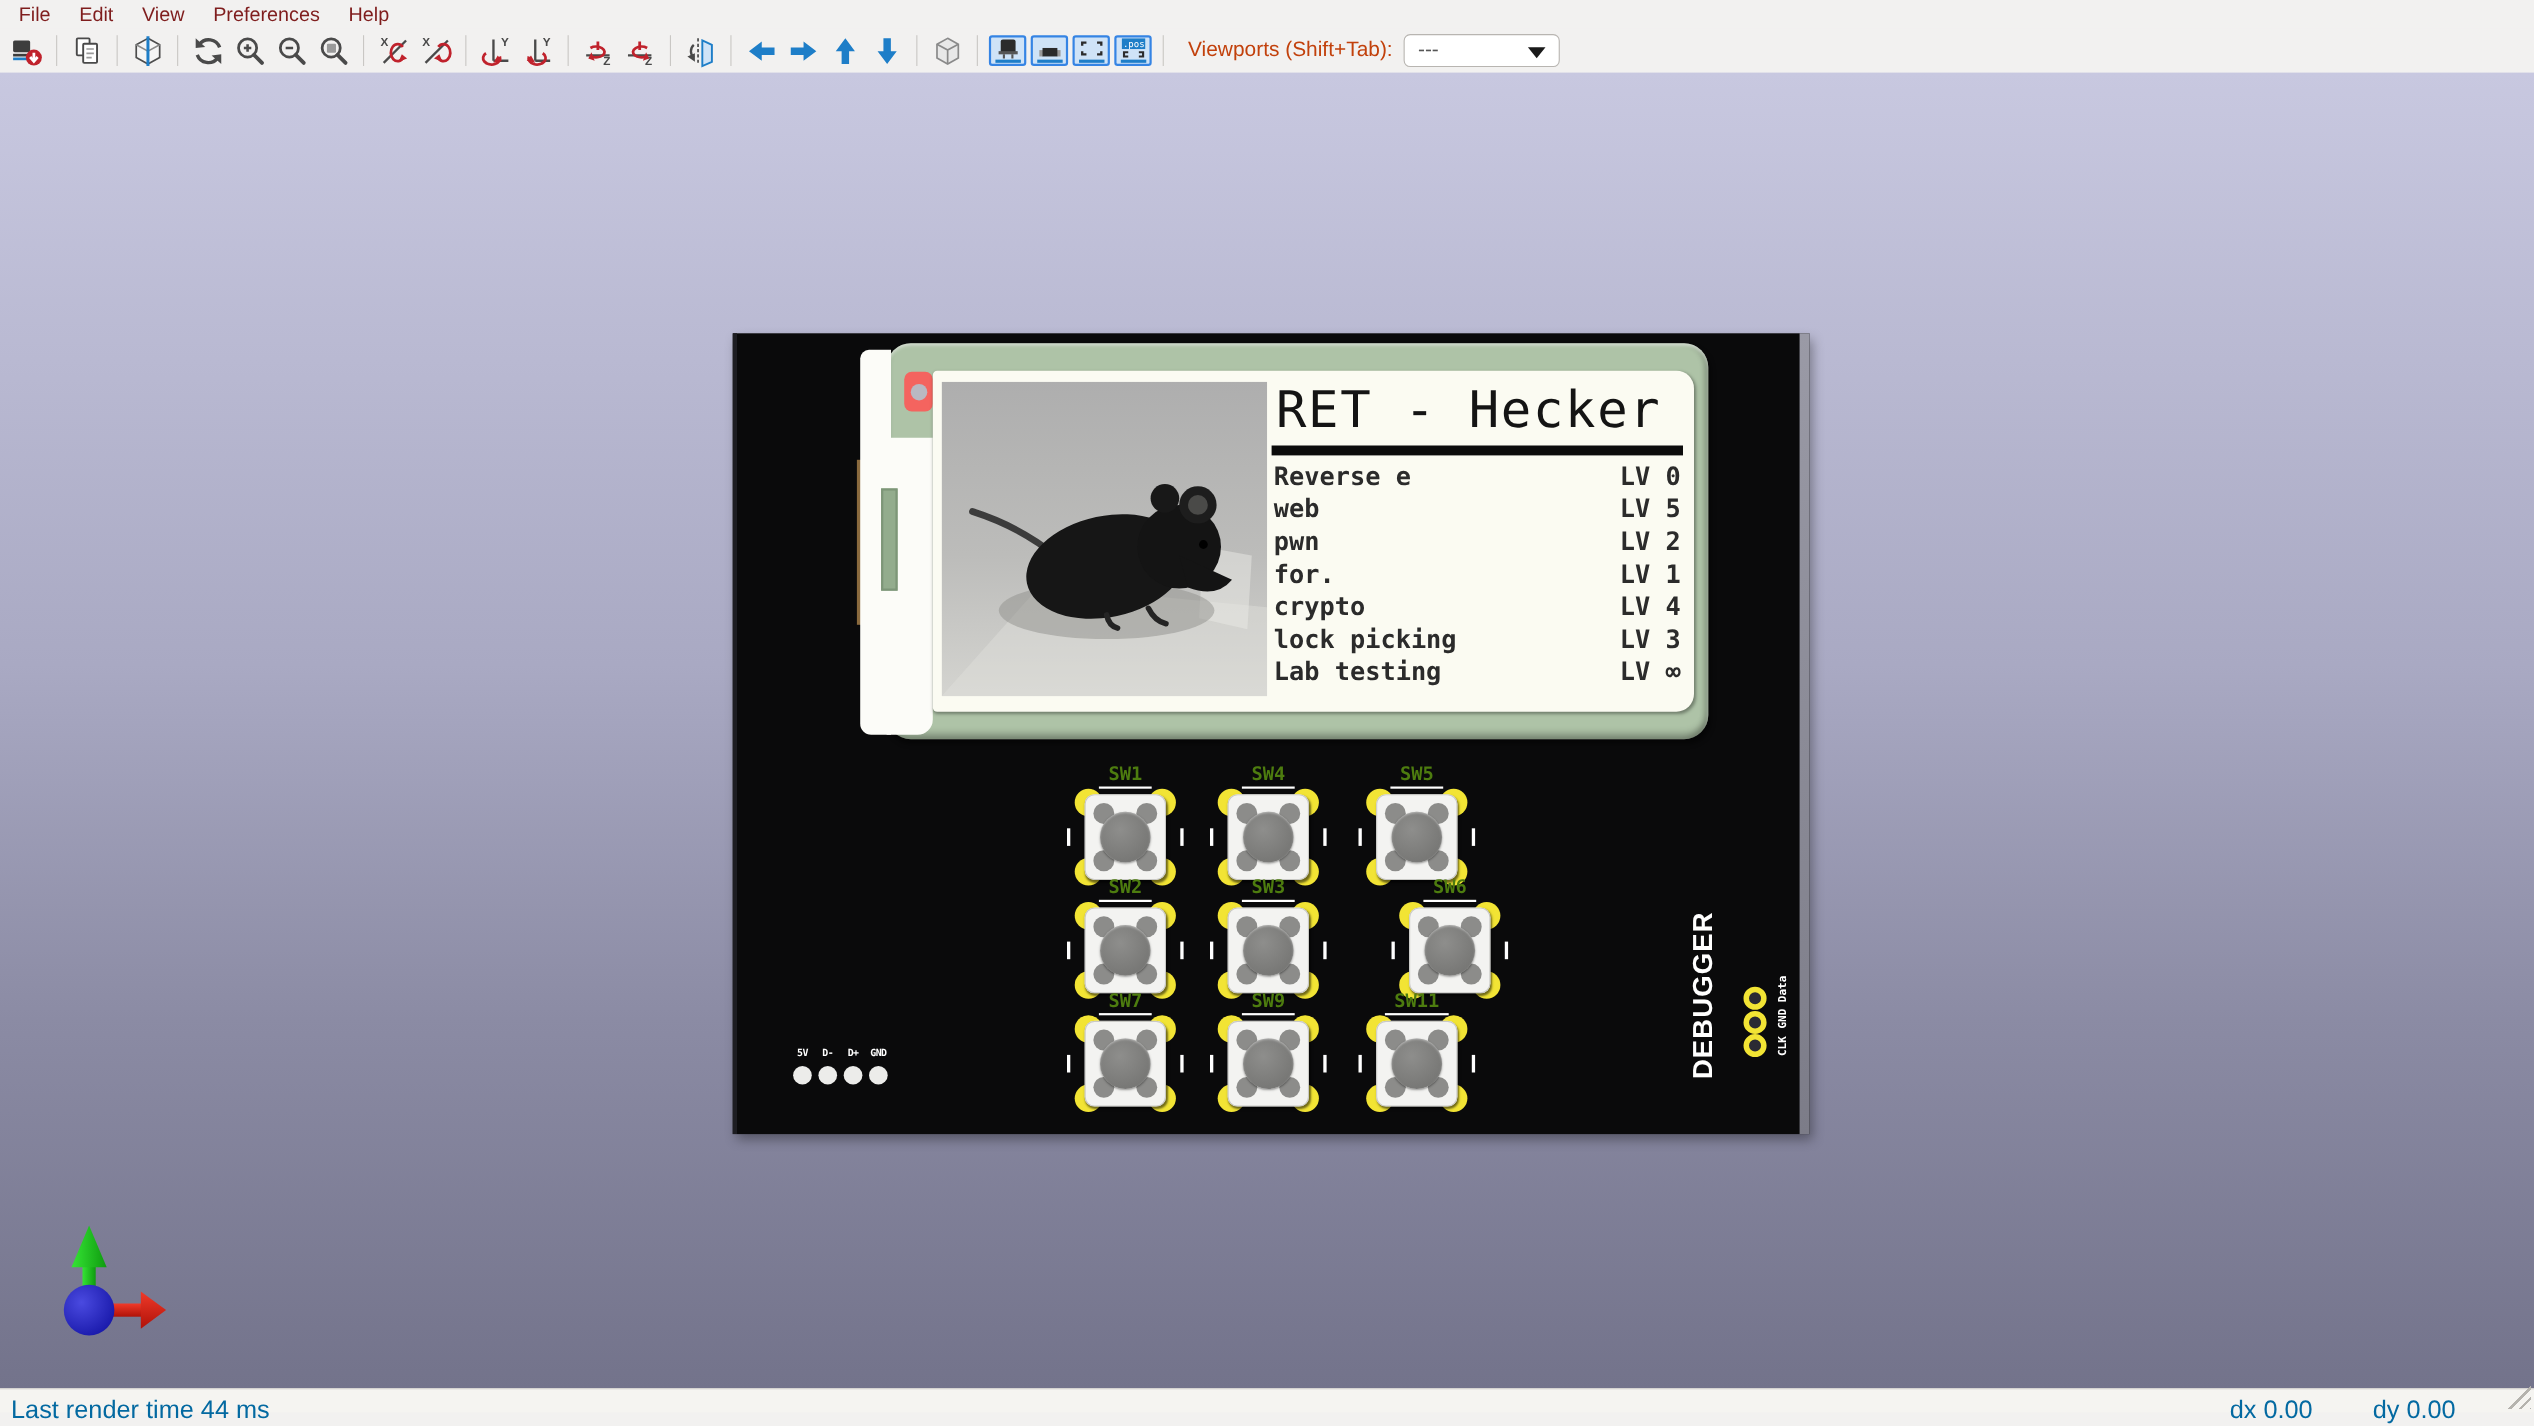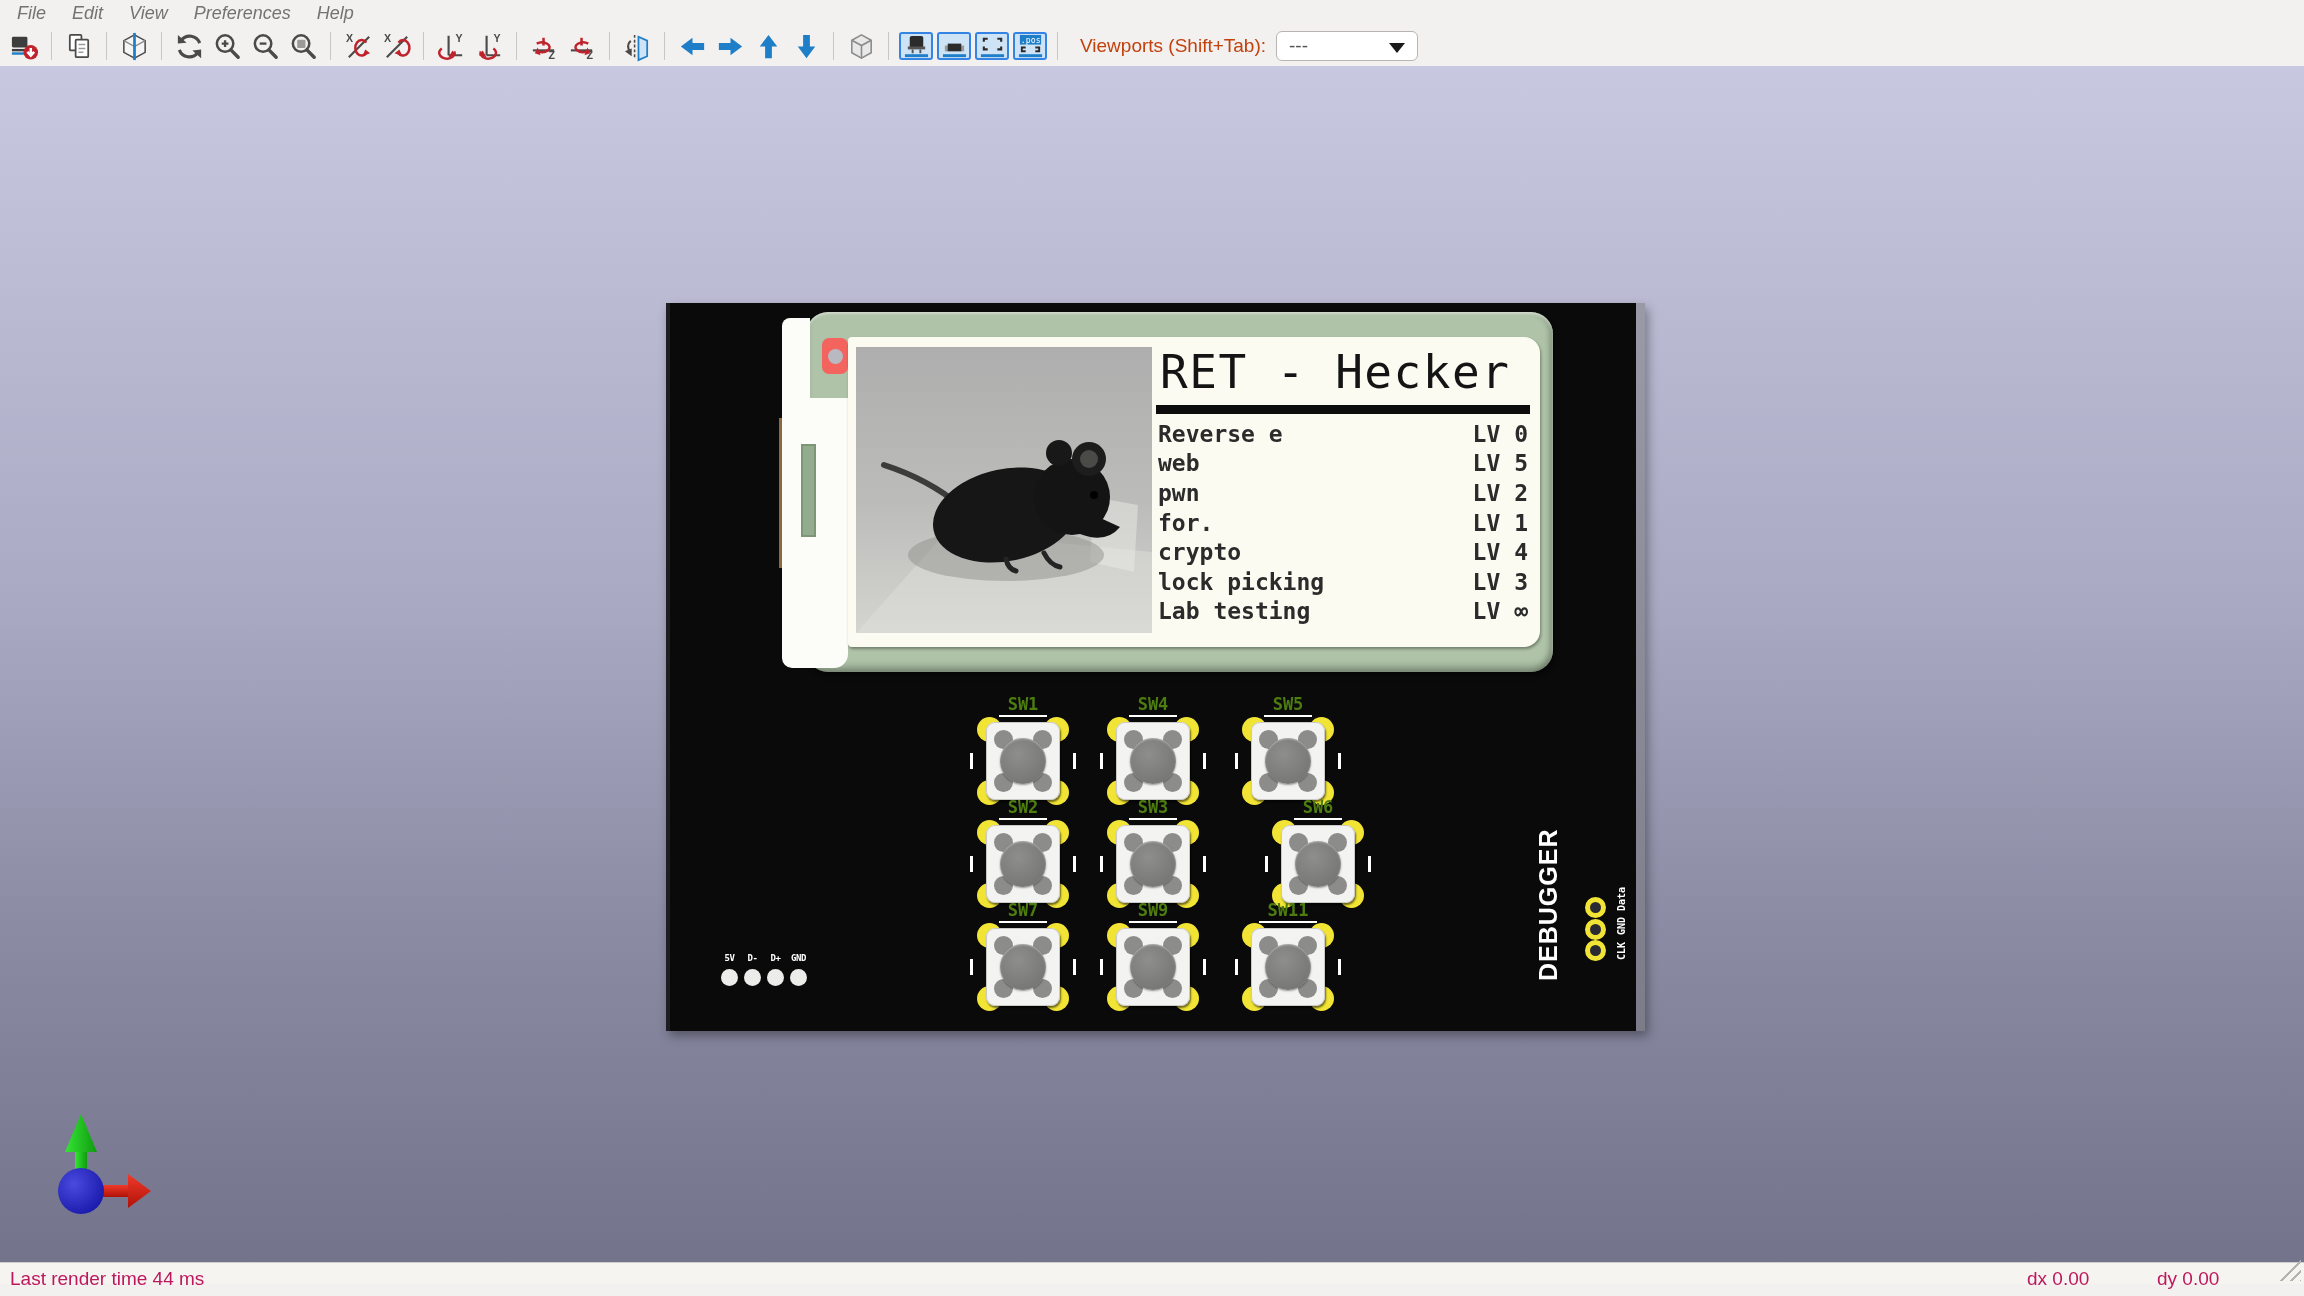--- a/index.html
+++ b/index.html
@@ -1,21 +1,21 @@
 <!DOCTYPE html>
 <html><head>
 <meta charset="utf-8">
 <style>
   * { margin:0; padding:0; box-sizing:border-box; }
   html,body { width:2304px; height:1296px; overflow:hidden; background:#f2f1f0;
               font-family:"Liberation Sans", sans-serif; }
 
   
   .menubar { height:26px; display:flex; background:#f2f1f0;
-             padding-left:4px; font-size:18px; color:#737373;font-style:italic; }
+             padding-left:4px; font-size:18px; color:#7f1d1d; }
   .menu-item { padding:0 13px; line-height:26px; cursor:default; }
 
   
   .toolbar { height:40px; display:flex; align-items:center; background:#f2f1f0; padding:0 5px; }
   .tbtn { width:36px; height:36px; display:flex; align-items:center; justify-content:center;
           border-radius:3px; background:transparent; border:none; margin:0 1px; }
   .tbtn svg { width:31px; height:31px; }
   .tsep { width:1px; height:28px; background:#c9c7c4; margin:0 8px; flex:none; }
   .toggle { width:34px; height:28px; display:flex; align-items:center; justify-content:center;
             background:#cfe3f7; border:2px solid #3584e4; border-radius:3px; margin:0 2px; }
@@ -101,21 +101,21 @@
   .dbg-ring { position:absolute; width:21px; height:21px; border-radius:50%;
               background:#2a2a33; border:5px solid #f2e434; }
   .dbg-pin { position:absolute; left:950px; writing-mode:vertical-rl; transform:rotate(180deg);
              color:#fff; font:bold 10px "DejaVu Sans Mono",monospace; }
 
   
   .gizmo { position:absolute; left:40px; top:1040px; }
 
   
   .statusbar { position:relative; height:22px; background:#f5f4f1; border-top:1px solid #cfcdca;
-               font-size:19px; color:#be185d; }
+               font-size:23px; color:#0369a1; }
   .status-left { position:absolute; left:10px; top:5px; }
   .status-dx { position:absolute; left:2027px; top:5px; }
   .status-dy { position:absolute; left:2157px; top:5px; }
   .grip { position:absolute; right:3px; bottom:3px; width:24px; height:24px;
           background:repeating-linear-gradient(135deg, transparent 0 5px, #b5b3ae 5px 7px);
           clip-path:polygon(100% 0, 100% 100%, 0 100%); }
 </style>
 </head>
 <body>
 

